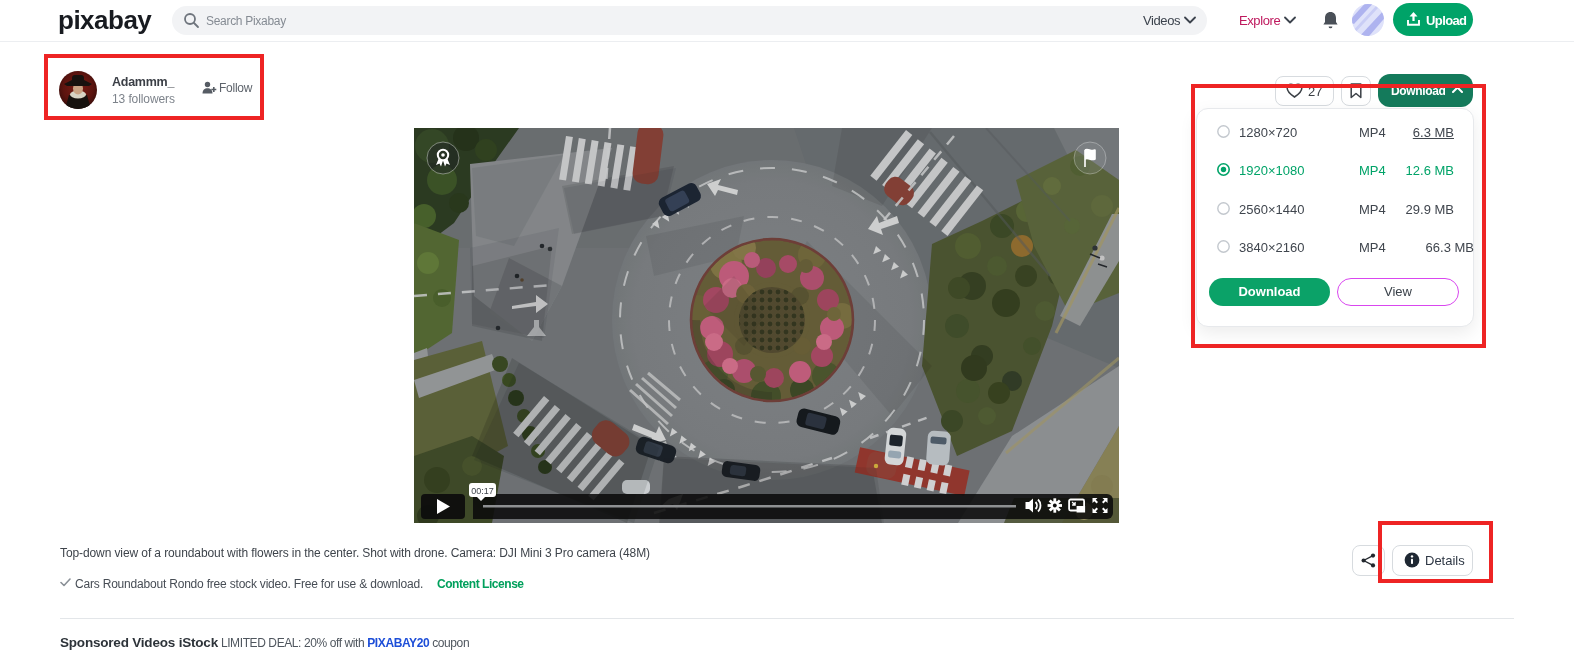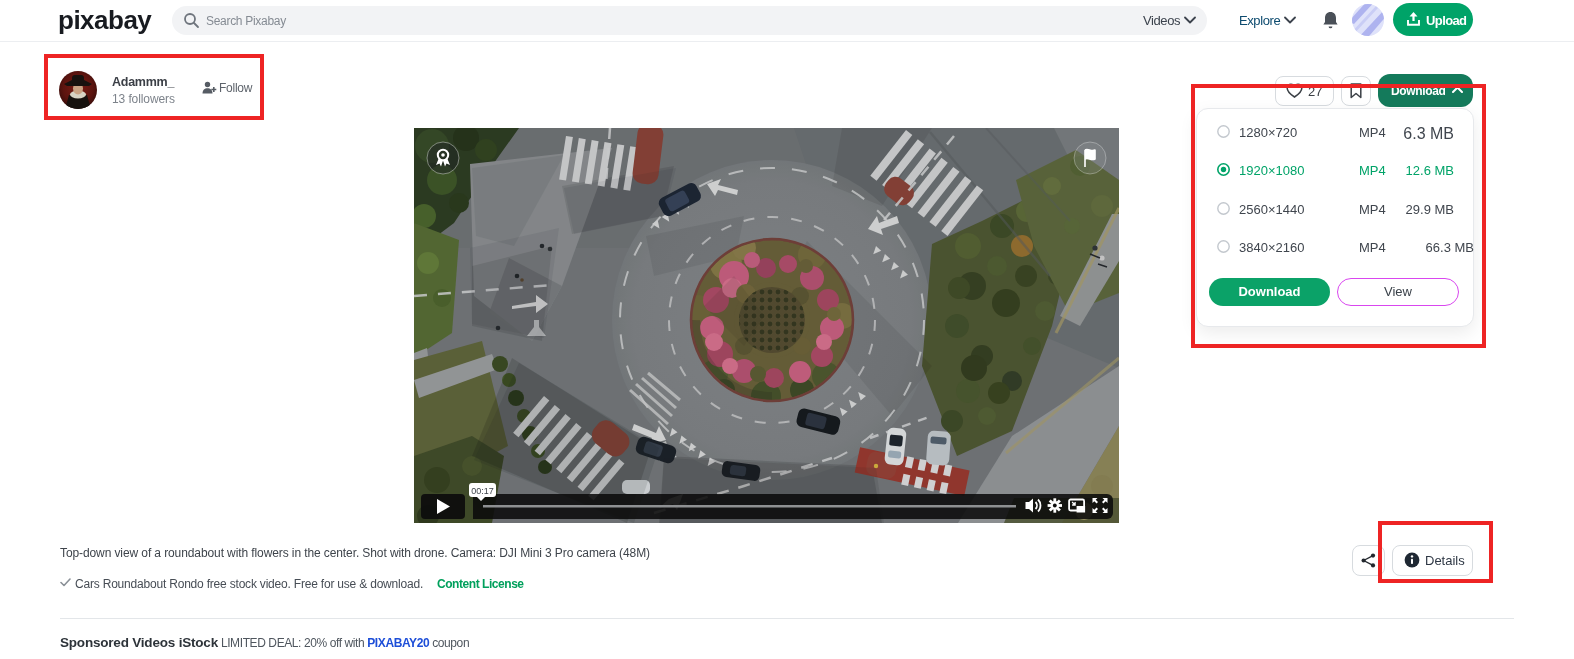--- a/index.html
+++ b/index.html
@@ -18,21 +18,21 @@
 <svg class="abs" style="left:183px;top:12px;" width="17" height="17" viewBox="0 0 17 17">
   <circle cx="7" cy="7" r="5" fill="none" stroke="#6f757d" stroke-width="1.8"></circle>
   <line x1="11" y1="11" x2="15" y2="15" stroke="#6f757d" stroke-width="1.8" stroke-linecap="round"></line>
 </svg>
 <div class="abs" style="left:206px;top:14px;font-size:12px;letter-spacing:-0.3px;color:#858b93;">Search Pixabay</div>
 <div class="abs" style="left:1143px;top:13px;font-size:13px;letter-spacing:-0.4px;color:#3c434d;">Videos</div>
 <svg class="abs" style="left:1184px;top:16px;" width="12" height="8" viewBox="0 0 12 8">
   <polyline points="1,1.5 6,6.5 11,1.5" fill="none" stroke="#3c434d" stroke-width="1.8" stroke-linecap="round" stroke-linejoin="round"></polyline>
 </svg>
 
-<div class="abs" style="left:1239px;top:13px;font-size:13px;letter-spacing:-0.4px;color:#0c4a6e;">Explore</div>
+<div class="abs" style="left:1239px;top:13px;font-size:13px;letter-spacing:-0.4px;color:#be185d;">Explore</div>
 <svg class="abs" style="left:1284px;top:16px;" width="12" height="8" viewBox="0 0 12 8">
   <polyline points="1,1.5 6,6.5 11,1.5" fill="none" stroke="#3c434d" stroke-width="1.8" stroke-linecap="round" stroke-linejoin="round"></polyline>
 </svg>
 
 <svg class="abs" style="left:1321px;top:10px;" width="19" height="21" viewBox="0 0 19 21">
   <path d="M9.5 2 C6 2 4 4.6 4 8 L4 12 L2.4 14.6 L16.6 14.6 L15 12 L15 8 C15 4.6 13 2 9.5 2 Z" fill="#4a5058"></path>
   <path d="M7.6 16.4 a1.9 1.9 0 0 0 3.8 0 Z" fill="#4a5058"></path>
 </svg>
 
 <svg class="abs" style="left:1352px;top:4px;" width="32" height="32" viewBox="0 0 32 32">
@@ -473,21 +473,21 @@
   <polyline points="1,6 5.5,1.5 10,6" fill="none" stroke="#fff" stroke-width="2" stroke-linecap="round" stroke-linejoin="round"></polyline>
 </svg>
 
 <div class="abs" style="left:1196px;top:108px;width:278px;height:219px;background:#fff;border:1px solid #e7e9ec;border-radius:12px;box-shadow:0 6px 18px rgba(0,0,0,0.08);"></div>
 
 <svg class="abs" style="left:1217px;top:125px;" width="13" height="13" viewBox="0 0 13 13">
   <circle cx="6.5" cy="6.5" r="5.7" fill="#fff" stroke="#c3c8ce" stroke-width="1.4"></circle>
 </svg>
 <div class="abs" style="left:1239px;top:125px;font-size:13px;color:#40464e;">1280×720</div>
 <div class="abs" style="left:1359px;top:125px;font-size:13px;color:#40464e;">MP4</div>
-<div class="abs" style="left:1384px;top:125px;width:70px;text-align:right;font-size:16px;color:#40464e;">6.3 MB</div>
+<div class="abs" style="left:1384px;top:125px;width:70px;text-align:right;font-size:13px;color:#40464e;text-decoration:underline;">6.3 MB</div>
 
 <svg class="abs" style="left:1217px;top:163px;" width="13" height="13" viewBox="0 0 13 13">
   <circle cx="6.5" cy="6.5" r="5.7" fill="#fff" stroke="#00a368" stroke-width="1.6"></circle>
   <circle cx="6.5" cy="6.5" r="2.7" fill="#00a368"></circle>
 </svg>
 <div class="abs" style="left:1239px;top:163px;font-size:13px;color:#00a368;">1920×1080</div>
 <div class="abs" style="left:1359px;top:163px;font-size:13px;color:#00a368;">MP4</div>
 <div class="abs" style="left:1384px;top:163px;width:70px;text-align:right;font-size:13px;color:#00a368;">12.6 MB</div>
 
 <svg class="abs" style="left:1217px;top:202px;" width="13" height="13" viewBox="0 0 13 13">

